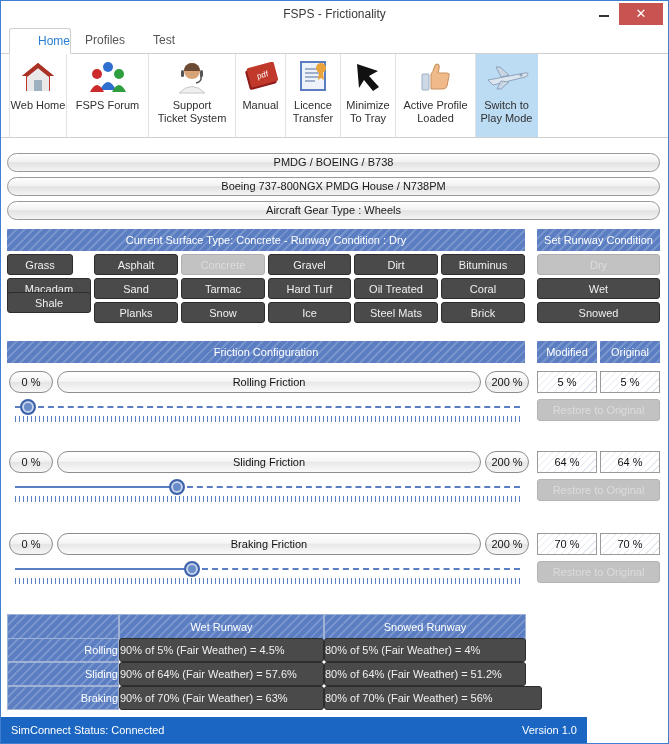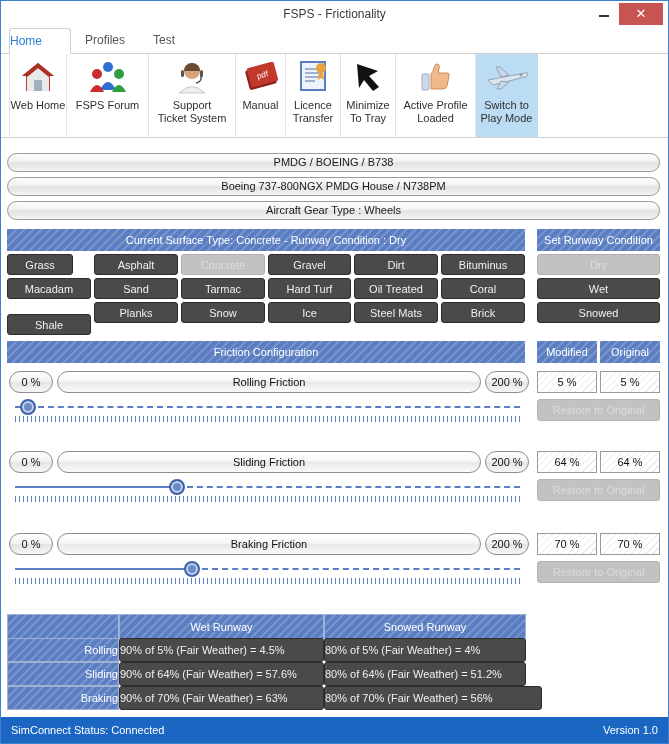--- a/index.html
+++ b/index.html
@@ -80,37 +80,37 @@
            color:#dcdcdc;font-size:11px;display:flex;align-items:center;justify-content:center;cursor:default;}
 
   
   .tcell{position:absolute;box-sizing:border-box;display:flex;align-items:center;cursor:default;}
   .t-hdr{border:1px solid #9fb2d6;color:#fff;font-size:11px;justify-content:center;}
   .t-row{border:1px solid #9fb2d6;color:#fff;font-size:11px;justify-content:flex-end;}
   .t-val{background:#4a4a4a;border:1px solid #2d2d2d;border-radius:3px;color:#f0f0f0;font-size:11px;
          justify-content:flex-start;}
 
   
-  .status{position:absolute;left:0;bottom:0;width:667px;height:26px;background:#1a66c2;color:#fff;font-size:11px;}
+  .status{position:absolute;left:0;bottom:0;width:586px;height:26px;background:#1a66c2;color:#fff;font-size:11px;}
   .status .l{position:absolute;left:10px;top:7px;}
   .status .r{position:absolute;right:10px;top:7px;}
 </style>
 </head>
 <body>
 
 <div class="app">
 
   <div class="titlebar">
     <div class="title-text">FSPS - Frictionality</div>
     <div class="win-min"><span></span></div>
     <div class="win-close">✕</div>
   </div>
 
   <div class="tabbar" id="tabbar">
-      <div class="tab active" style="left: 8px; width: 62px; padding: 0px; text-align: left;">Home</div>
+      <div class="tab active" style="left: 8px; width: 62px; padding: 0px; text-align: right;">Home</div>
       <div class="tab" style="left: 70px; width: 68px; padding: 0px; text-align: center;">Profiles</div>
       <div class="tab" style="left: 138px; width: 50px; padding: 0px; text-align: center;">Test</div>
     </div>
 
   <div class="toolbar" id="toolbar">
       <div class="tbtn first" style="left: 8px; width: 58px;">
         <div class="ico">
           <svg width="36" height="34" viewBox="0 0 36 34">
             <path d="M18 3 L34 16 L30 16 L30 31 L6 31 L6 16 L2 16 Z" fill="#c0392b"></path>
             <path d="M18 8 L29 17 L29 31 L7 31 L7 17 Z" fill="#e9e9e9"></path>
@@ -222,21 +222,21 @@
       <div class="dbtn disabled" style="left: 180px; top: 253px; width: 84px; height: 21px;">Concrete</div>
       <div class="dbtn" style="left: 267px; top: 253px; width: 83px; height: 21px;">Gravel</div>
       <div class="dbtn" style="left: 353px; top: 253px; width: 84px; height: 21px;">Dirt</div>
       <div class="dbtn" style="left: 440px; top: 253px; width: 84px; height: 21px;">Bituminus</div>
       <div class="dbtn" style="left: 6px; top: 277px; width: 84px; height: 21px;">Macadam</div>
       <div class="dbtn" style="left: 93px; top: 277px; width: 84px; height: 21px;">Sand</div>
       <div class="dbtn" style="left: 180px; top: 277px; width: 84px; height: 21px;">Tarmac</div>
       <div class="dbtn" style="left: 267px; top: 277px; width: 83px; height: 21px;">Hard Turf</div>
       <div class="dbtn" style="left: 353px; top: 277px; width: 84px; height: 21px;">Oil Treated</div>
       <div class="dbtn" style="left: 440px; top: 277px; width: 84px; height: 21px;">Coral</div>
-      <div class="dbtn" style="left: 6px; top: 313px; width: 84px; height: 21px;">Shale</div>
+      <div class="dbtn" style="left: 6px; top: 291px; width: 84px; height: 21px;">Shale</div>
       <div class="dbtn" style="left: 93px; top: 301px; width: 84px; height: 21px;">Planks</div>
       <div class="dbtn" style="left: 180px; top: 301px; width: 84px; height: 21px;">Snow</div>
       <div class="dbtn" style="left: 267px; top: 301px; width: 83px; height: 21px;">Ice</div>
       <div class="dbtn" style="left: 353px; top: 301px; width: 84px; height: 21px;">Steel Mats</div>
       <div class="dbtn" style="left: 440px; top: 301px; width: 84px; height: 21px;">Brick</div>
     </div>
 
   <div class="bluehdr stripe" style="left:536px;top:228px;width:123px;height:22px;">Set Runway Condition</div>
   <div id="condgrid">
       <div class="dbtn disabled" style="left: 536px; top: 253px; width: 123px; height: 21px;">Dry</div>

